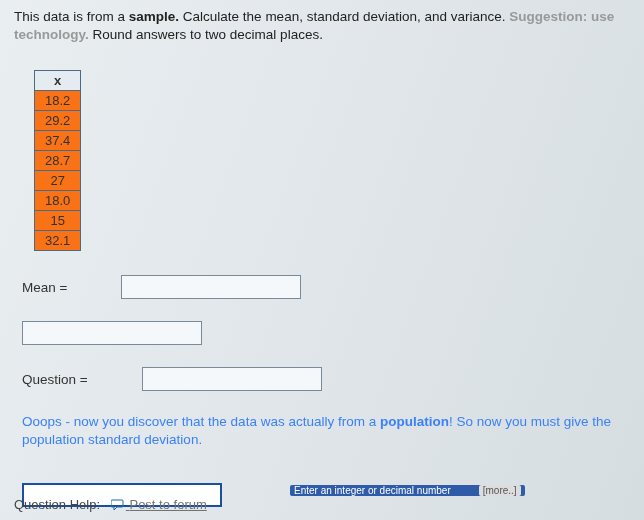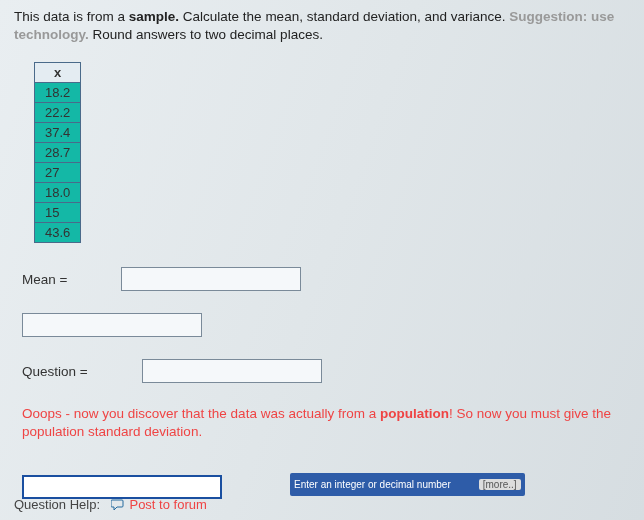--- a/index.html
+++ b/index.html
@@ -14,38 +14,38 @@
       height: 520px;
       padding: 8px 14px;
       color: #2c2c2c;
       position: relative;
       overflow: hidden;
     }
     .question-text {
       font-size: 13.5px;
       line-height: 1.35;
       color: #222;
-      margin-bottom: 18px;
+      margin-bottom: 26px;
     }
     .question-text .faded {
       color: #999;
       font-weight: bold;
     }
     .data-table {
       border-collapse: collapse;
       margin-left: 20px;
       margin-bottom: 24px;
     }
     .data-table th,
     .data-table td {
       border: 1px solid #4a6a8a;
       padding: 2px 10px;
-      text-align: left;
+      text-align: center;
       font-size: 13px;
-      background: #14b8a6;
+      background: #f97316;
       min-width: 40px;
       color: #333;
     }
     .data-table th {
       text-align: center;
       font-weight: bold;
       background: #e4ecf2;
     }
     .answer-row {
       display: flex;
@@ -67,53 +67,54 @@
       font-size: 13px;
     }
     .answer-input.active {
       border: 2px solid #1a4fa0;
       background: #fff;
       width: 200px;
     }
     .ooops {
       font-size: 13.5px;
       margin: 6px 8px 34px 8px;
-      color: #ef4444;
+      color: #3b82f6;
       line-height: 1.3;
     }
     .hint-bar {
       position: absolute;
       left: 290px;
       bottom: 24px;
       font-size: 10px;
       color: #fff;
       background: #2e5ca8;
-      padding: 6px 4px;
+      padding: 0 4px;
       border-radius: 2px;
       display: flex;
       align-items: center;
       gap: 4px;
     }
     .hint-bar .more {
       background: #ddd;
       color: #555;
       padding: 0 4px;
       border-radius: 2px;
       margin-left: 24px;
     }
     .help-row {
       position: absolute;
       bottom: 6px;
       left: 14px;
       font-size: 13px;
       color: #444;
     }
     .help-row .link {
-      color: #ef4444;
+      color: #737373;
       cursor: pointer;
+      text-decoration: underline;
     }
     .help-row .icon {
       display: inline-block;
       vertical-align: -2px;
       margin-right: 2px;
     }
   </style>
 </head>
 <body>
 
@@ -124,39 +125,39 @@
 
 <table class="data-table">
   <tbody>
       <tr>
         <th>x</th>
       </tr>
   <tr>
         <td>18.2</td>
       </tr>
   <tr>
-        <td>22.2</td>
+        <td>29.2</td>
       </tr>
   <tr>
         <td>37.4</td>
       </tr>
   <tr>
         <td>28.7</td>
       </tr>
   <tr>
         <td>27</td>
       </tr>
   <tr>
         <td>18.0</td>
       </tr>
   <tr>
         <td>15</td>
       </tr>
   <tr>
-        <td>43.6</td>
+        <td>32.1</td>
       </tr>
 </tbody>
   </table>
 
 <div class="answer-row">
   <label>Mean =</label>
   <input type="text" class="answer-input" style="">
 </div>
 
 <div class="answer-row">

